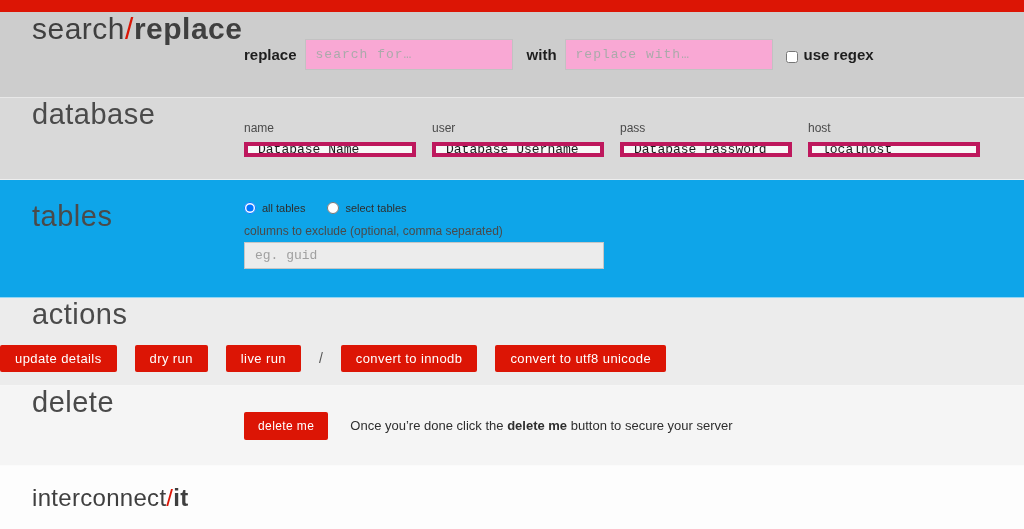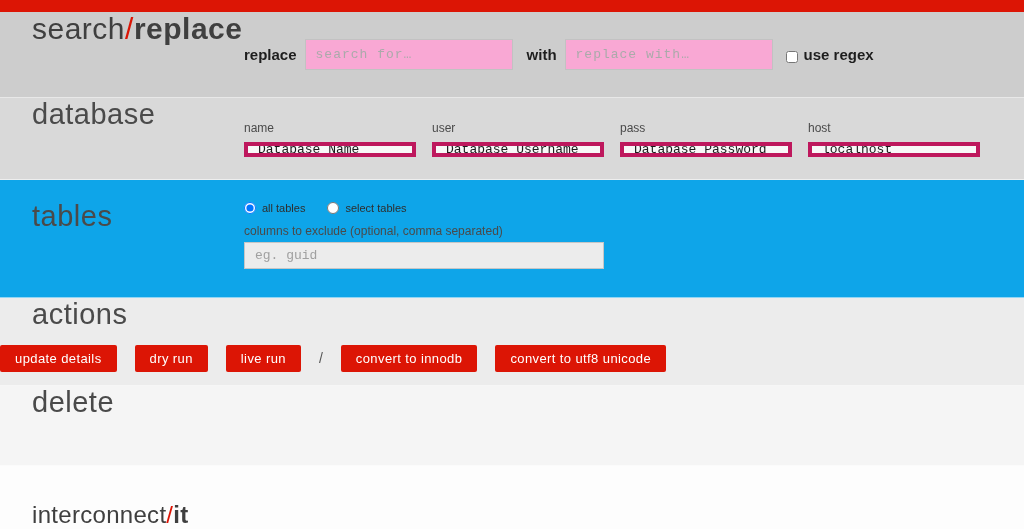--- a/index.html
+++ b/index.html
@@ -58,21 +58,21 @@
   .btn:last-child { margin-right:0;text-align:center; }
   .slash-sep { font-size:14px; color:#555; margin-right:18px; }
 
   
   .sec-delete { height:80px; background:#f5f5f5; }
   .btn-delete { margin-right:22px; font-size:12px; height:28px; padding:0 14px; }
   .delete-note { font-size:13px; color:#2e2e2e; }
   .delete-note b { font-weight:700; }
 
   
-  .footer { height:63px; background:#fdfdfd; display:flex; align-items:flex-end; padding-left:32px; }
+  .footer { height:63px; background:#fdfdfd; display:flex; align-items:center; padding-left:32px; }
   .brand { font-size:24px; color:#3f3f3f; letter-spacing:.3px; }
   .brand .b1 { font-weight:300; }
   .brand .slash { color:#dc1505; font-weight:300; }
   .brand .b2 { font-weight:700; }
 </style>
 </head>
 <body>
 
 <div class="topbar"></div>
 
@@ -152,17 +152,21 @@
     <span class="slash-sep">/</span>
     <button class="btn">convert to innodb</button>
     <button class="btn">convert to utf8 unicode</button>
   </div>
 </div>
 
 <div class="band sec-delete">
   <div class="band-head">
     <div class="heading">delete</div>
   </div>
+  <div class="band-content">
+    <button class="btn btn-delete">delete me</button>
+    <span class="delete-note"><span>Once you’re done click the </span><b>delete me</b><span> button to secure your server</span></span>
+  </div>
 </div>
 
 <div class="footer">
   <div class="brand"><span class="b1">interconnect</span><span class="slash">/</span><span class="b2">it</span></div>
 </div>
 
 </body></html>

